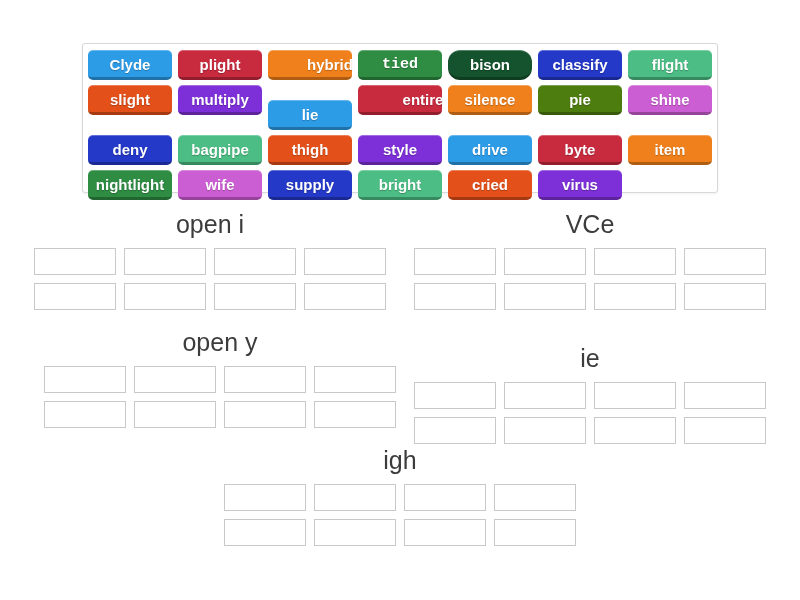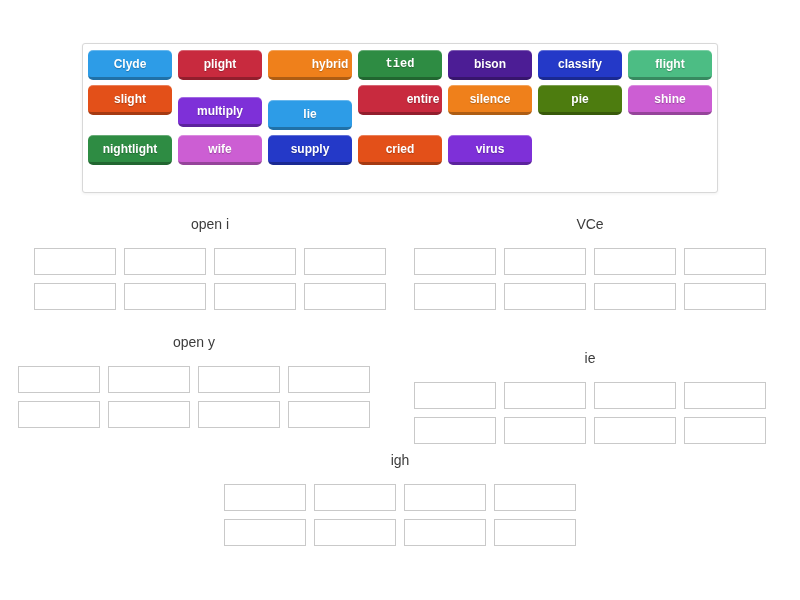--- a/index.html
+++ b/index.html
@@ -19,74 +19,84 @@
     padding:6px 5px;
     display:flex; flex-direction:column; gap:5px;
     box-shadow:0 1px 3px rgba(0,0,0,0.06);
   }
   .bank-row { display:flex; gap:6px; }
   .tile {
     width:84px; height:30px; box-sizing:border-box;
     border-radius:5px;
     border-top:1px solid rgba(255,255,255,0.28);
     border-bottom:3px solid rgba(0,0,0,0.27);
-    color:#ffffff; font-size:12px; font-weight:bold;
+    color:#ffffff; font-size:15px; font-weight:bold;
     display:flex; align-items:center; justify-content:center;
     text-shadow:0 1px 1px rgba(0,0,0,0.25);
     cursor:grab; user-select:none;
     white-space:nowrap;
   }
 
   
   .group { position:absolute; width:352px; }
   .group-title {
-    text-align:center; font-size:14px; color:#3c3c3c;
+    text-align:center; font-size:25px; color:#3c3c3c;
     height:28px; line-height:28px; margin-bottom:10px;
   }
   .slots {
     display:grid; grid-template-columns:repeat(4, 1fr);
     gap:8px;
   }
   .slot {
     height:27px; box-sizing:border-box;
     border:1px solid #c9c9c9; background:#ffffff;
   }
 
   #g0 { left:34px;  top:210px; }
   #g1 { left:414px; top:210px; }
-  #g2 { left:18px;  top:328px; }
+  #g2 { left:44px;  top:328px; }
   #g3 { left:414px; top:344px; }
   #g4 { left:224px; top:446px; }
 </style>
 </head>
 <body>
 
 <div class="word-bank">
   <div class="bank-row">
       <div class="tile" style="background: rgb(45, 156, 231);">Clyde</div>
       <div class="tile" style="background: rgb(200, 42, 62); text-align: right;">plight</div>
       <div class="tile" style="background: rgb(239, 128, 27); padding-left: 40px;">hybrid</div>
       <div class="tile" style="background: rgb(46, 140, 67); font-family: Liberation Mono, monospace;">tied</div>
-      <div class="tile" style="background: #4c1d95;">bison</div>
+      <div class="tile" style="background: #14532d; border-radius: 12px;">bison</div>
       <div class="tile" style="background: rgb(36, 57, 200);">classify</div>
       <div class="tile" style="background: rgb(76, 189, 132);">flight</div>
     </div>
   <div class="bank-row">
       <div class="tile" style="background: rgb(227, 80, 25);">slight</div>
-      <div class="tile" style="background: rgb(126, 48, 216); margin-top: 12px;">multiply</div>
+      <div class="tile" style="background: rgb(126, 48, 216);">multiply</div>
       <div class="tile" style="background: rgb(45, 156, 231); margin-top: 15px;">lie</div>
       <div class="tile" style="background: rgb(200, 42, 62); padding-left: 46px;">entire</div>
       <div class="tile" style="background: rgb(239, 128, 27);">silence</div>
       <div class="tile" style="background: #4d7c0f;">pie</div>
       <div class="tile" style="background: rgb(204, 94, 211);">shine</div>
     </div>
   <div class="bank-row">
+      <div class="tile" style="background: rgb(36, 57, 200);">deny</div>
+      <div class="tile" style="background: rgb(76, 189, 132);">bagpipe</div>
+      <div class="tile" style="background: rgb(227, 80, 25);">thigh</div>
+      <div class="tile" style="background: rgb(126, 48, 216);">style</div>
+      <div class="tile" style="background: rgb(45, 156, 231);">drive</div>
+      <div class="tile" style="background: rgb(200, 42, 62);">byte</div>
+      <div class="tile" style="background: rgb(239, 128, 27);">item</div>
+    </div>
+  <div class="bank-row">
       <div class="tile" style="background: rgb(46, 140, 67);">nightlight</div>
       <div class="tile" style="background: rgb(204, 94, 211);">wife</div>
       <div class="tile" style="background: rgb(36, 57, 200);">supply</div>
+      <div class="tile" style="background: rgb(76, 189, 132);">bright</div>
       <div class="tile" style="background: rgb(227, 80, 25);">cried</div>
       <div class="tile" style="background: rgb(126, 48, 216);">virus</div>
     </div>
 </div>
 
 <div class="group" id="g0">
   <div class="group-title">open i</div>
   <div class="slots">
       <div class="slot"></div>
       <div class="slot"></div>

